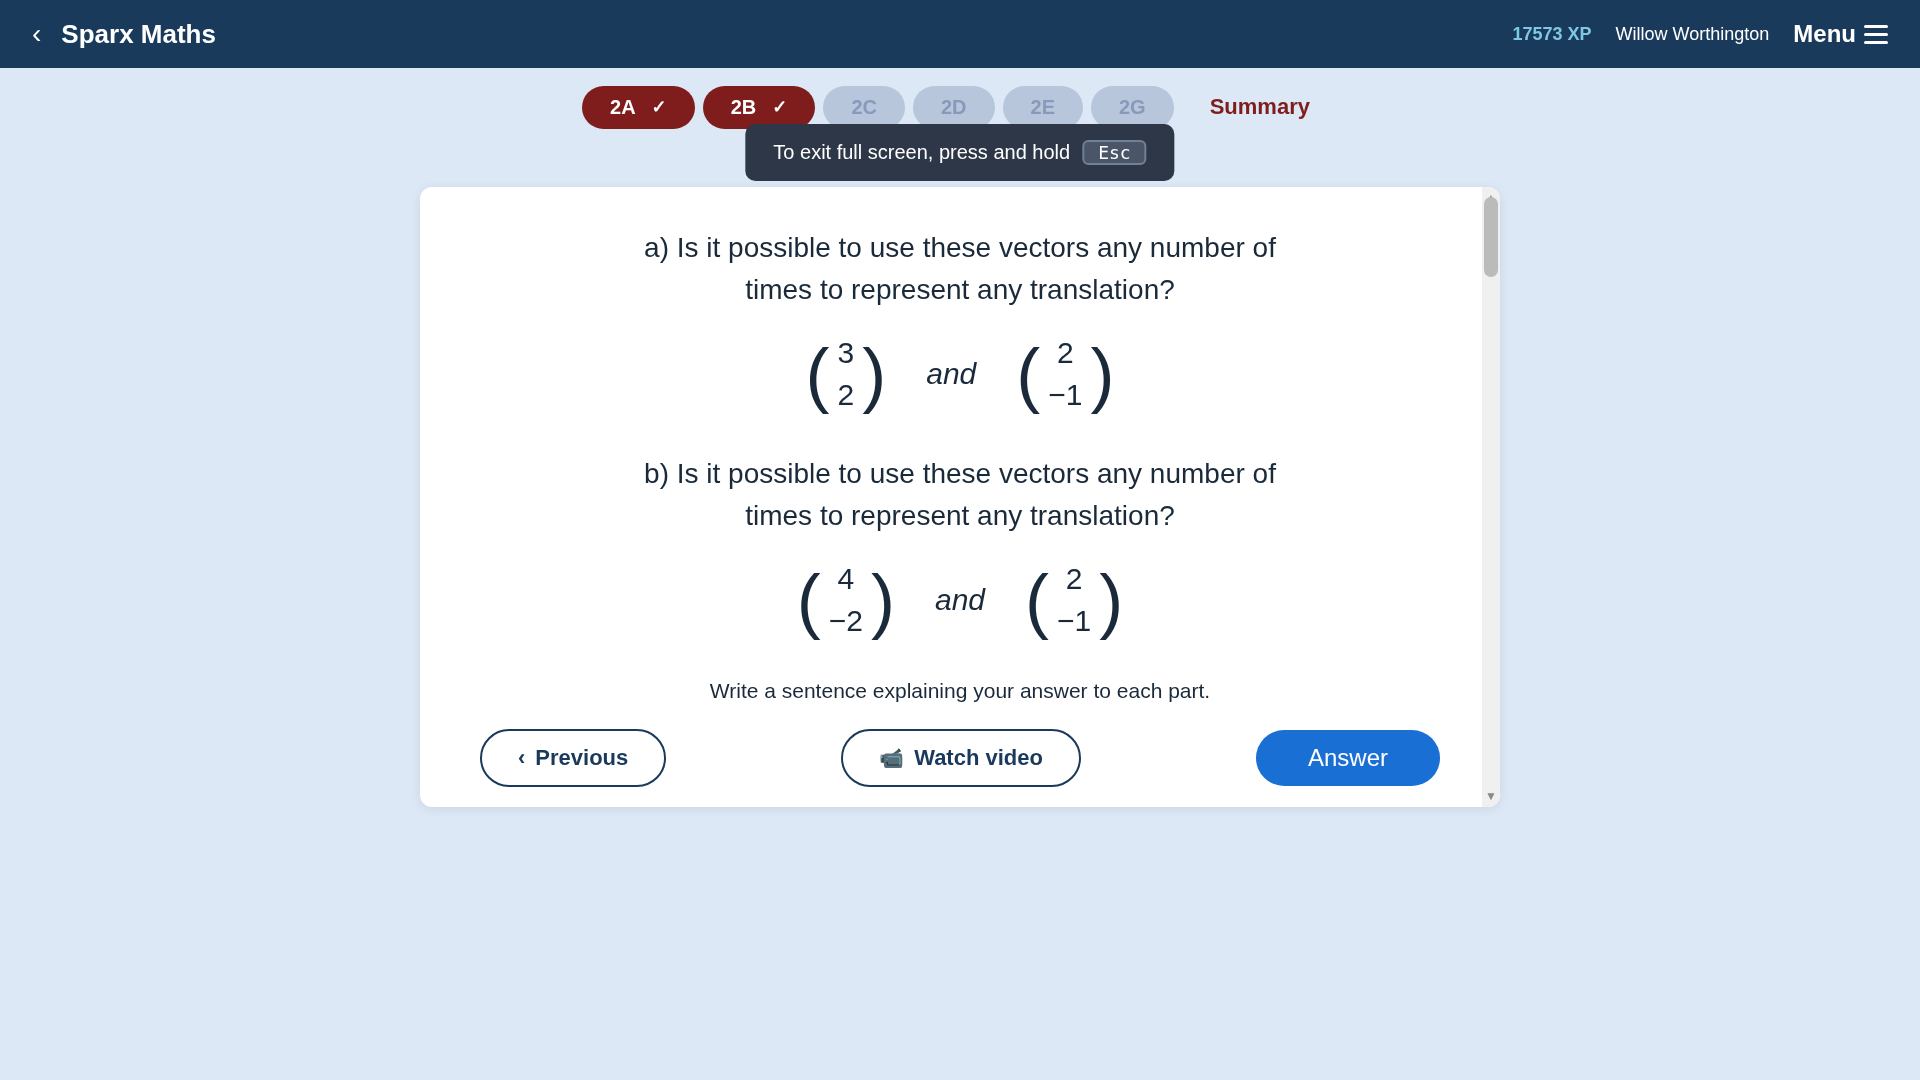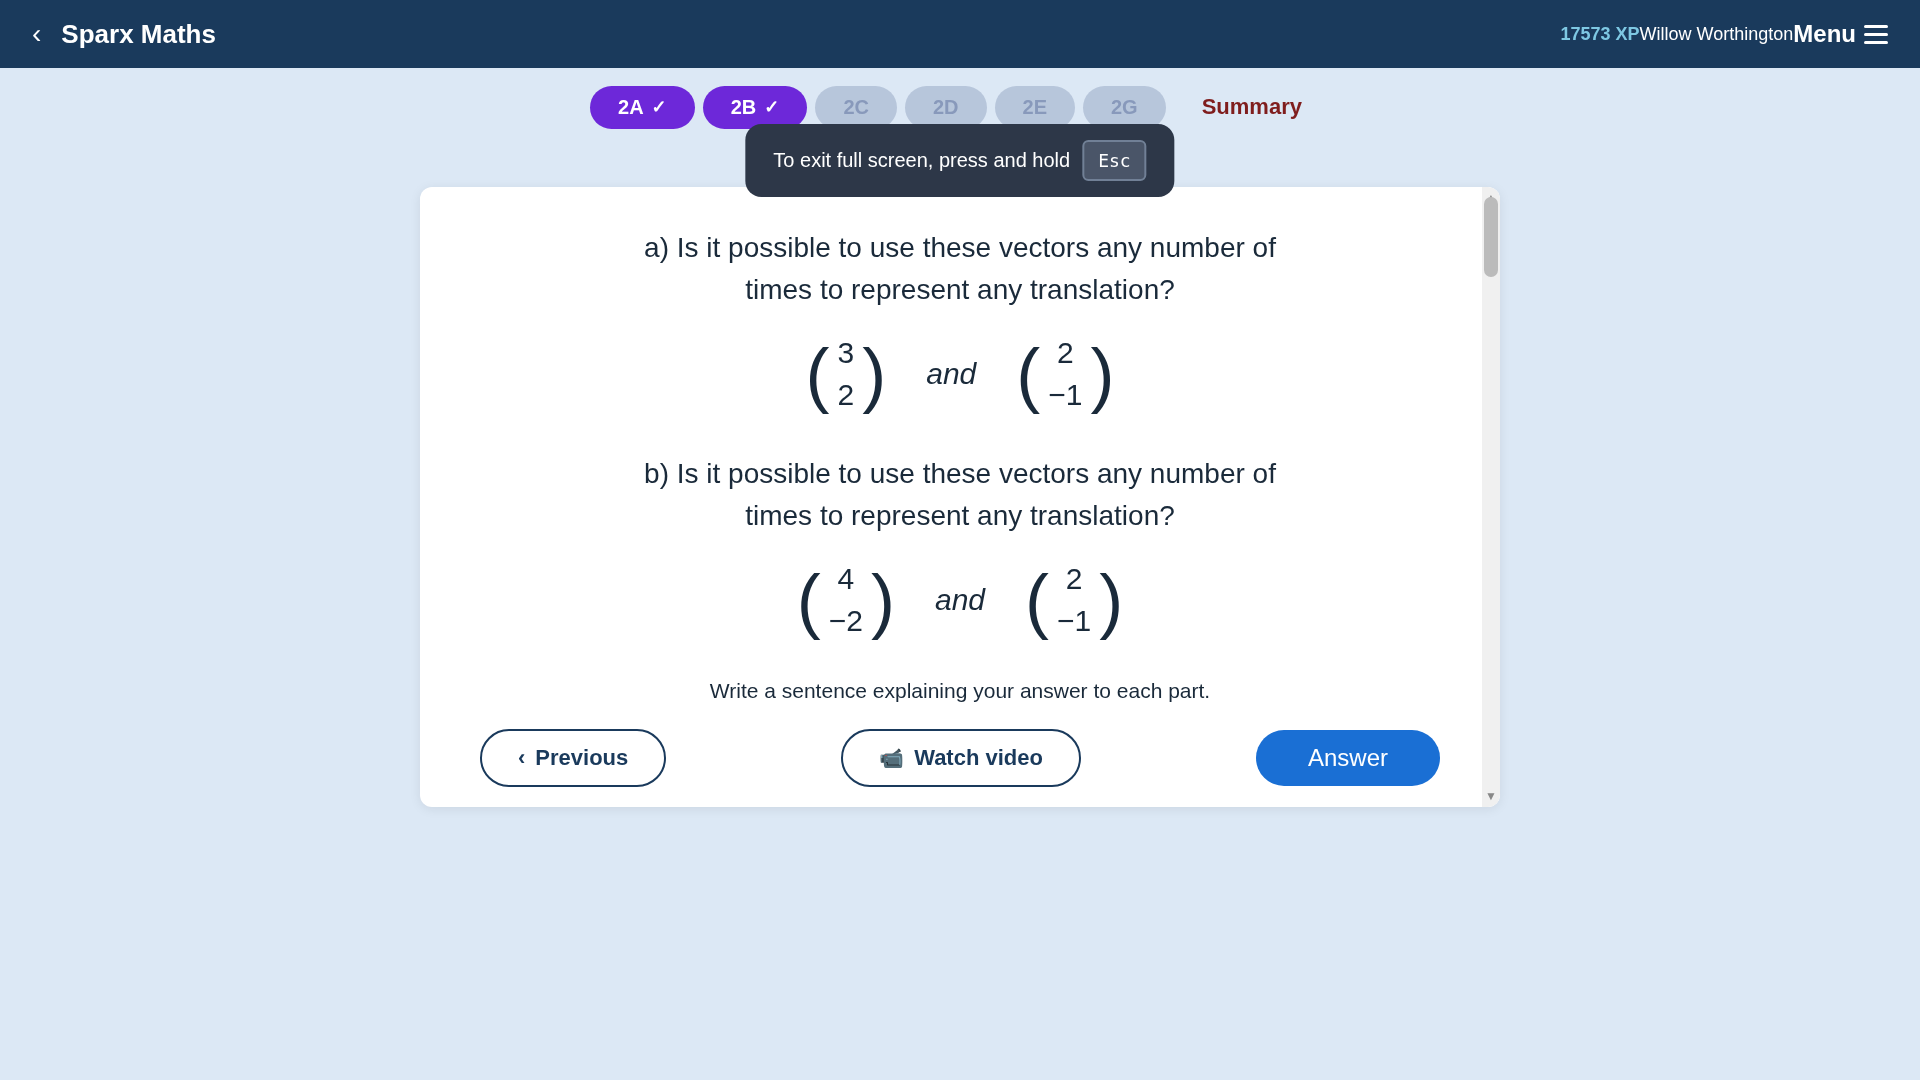--- a/index.html
+++ b/index.html
@@ -28,20 +28,21 @@
     }
     .header-logo {
       color: white;
       font-size: 26px;
       font-weight: 700;
       flex: 1;
     }
     .header-right {
       display: flex;
       align-items: center;
+      gap: 24px;
       color: white;
       font-size: 18px;
     }
     .header-xp {
       font-weight: 600;
       color: #7ec8e3;
     }
     .header-user {
       font-weight: 400;
     }
@@ -77,25 +78,25 @@
       z-index: 10;
     }
     .tab {
       padding: 10px 28px;
       border-radius: 28px;
       font-size: 20px;
       font-weight: 700;
       cursor: pointer;
     }
     .tab-green {
-      background: #6d28d9;
-      color: white;
-      display: flex;
-      align-items: center;
-      gap: 8px;
+      background: #7f1d1d;
+      color: white;
+      display: flex;
+      align-items: center;
+      gap: 16px;
     }
     .tab-blue-active {
       background: transparent;
       color: #7f1d1d;
       font-weight: 700;
       border: none;
       font-size: 22px;
     }
     .tab-dim {
       background: rgba(100,120,160,0.3);
@@ -108,33 +109,33 @@
 
     
     .fullscreen-tooltip {
       position: absolute;
       top: 56px;
       left: 50%;
       transform: translateX(-50%);
       background: #2d3748;
       color: white;
       padding: 16px 28px;
-      border-radius: 16px;
+      border-radius: 10px;
       font-size: 20px;
       z-index: 100;
       display: flex;
       align-items: center;
       gap: 12px;
       white-space: nowrap;
     }
     .esc-key {
       background: #4a5568;
       border: 2px solid #718096;
       border-radius: 6px;
-      padding: 8px 14px;
+      padding: 0 14px;
       font-size: 18px;
       font-family: monospace;
       color: white;
     }
 
     
     .bookwork-bar {
       display: flex;
       justify-content: center;
       align-items: center;

